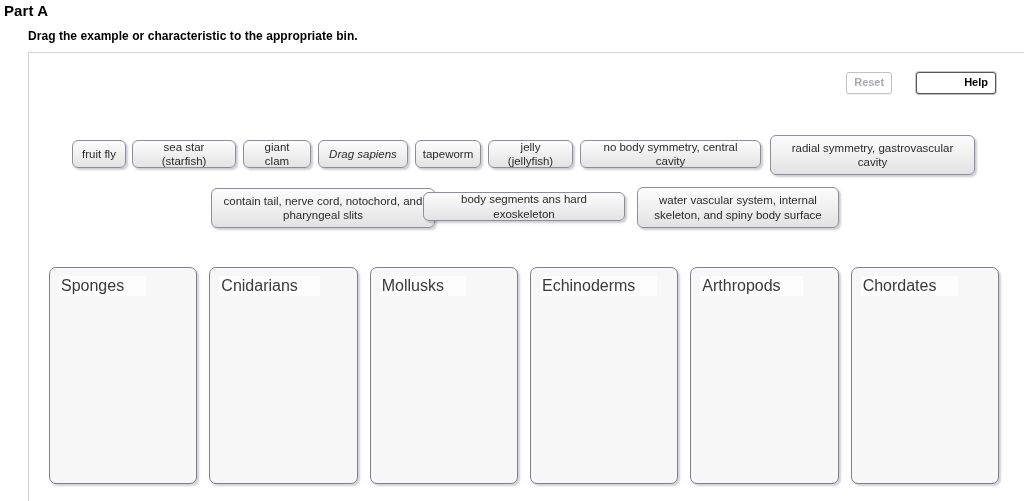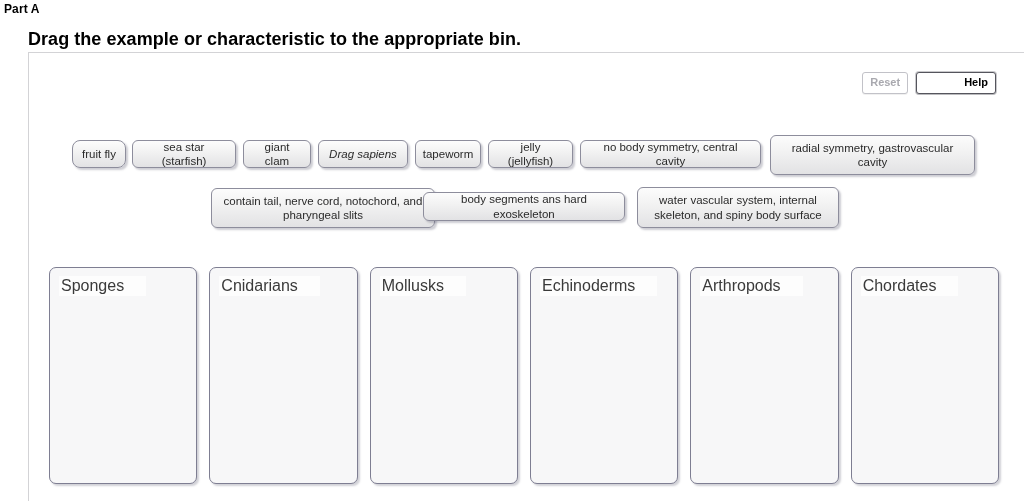--- a/index.html
+++ b/index.html
@@ -15,30 +15,30 @@
     font-family: "Liberation Sans", sans-serif;
     color: #1a1a1a;
     -webkit-font-smoothing: antialiased;
   }
 
   
   .part-title {
     position: absolute;
     left: 4px;
     top: 2px;
-    font-size: 12px;
+    font-size: 15px;
     font-weight: bold;
     color: #000000;
     letter-spacing: 0.1px;
   }
   .instruction {
     position: absolute;
     left: 28px;
     top: 29px;
-    font-size: 18px;
+    font-size: 12px;
     font-weight: bold;
     color: #000000;
     letter-spacing: 0.05px;
   }
 
   
   .activity-panel {
     position: absolute;
     left: 28px;
     top: 52px;
@@ -58,21 +58,21 @@
     height: 1px;
     background: #d3d3d6;
   }
 
   
   .toolbar {
     position: absolute;
     right: 28px;
     top: 72px;
     display: flex;
-    gap: 8px;
+    gap: 24px;
     align-items: center;
   }
   .tool-btn {
     font-family: "Liberation Sans", sans-serif;
     font-size: 11px;
     font-weight: bold;
     line-height: 1;
     padding: 4px 7px 5px 7px;
     border: 1px solid #9b9ba3;
     border-radius: 3px;
@@ -165,21 +165,21 @@
 
 <div class="activity-panel"></div>
 <div class="panel-top-border"></div>
 
 <div class="toolbar">
   <button class="tool-btn disabled">Reset</button>
   <button class="tool-btn enabled">Help</button>
 </div>
 
 <div class="tile-area" id="tile-area">
-    <div class="tile" style="left: 72px; top: 140px; width: 54px; height: 28px; border-radius: 8px;">fruit fly</div>
+    <div class="tile" style="left: 72px; top: 140px; width: 54px; height: 28px;">fruit fly</div>
     <div class="tile" style="left: 132px; top: 140px; width: 104px; height: 28px;">sea star (starfish)</div>
     <div class="tile" style="left: 243px; top: 140px; width: 68px; height: 28px;">giant clam</div>
     <div class="tile italic" style="left: 318px; top: 140px; width: 90px; height: 28px;">Drag sapiens</div>
     <div class="tile" style="left: 415px; top: 140px; width: 66px; height: 28px;">tapeworm</div>
     <div class="tile" style="left: 488px; top: 140px; width: 85px; height: 28px;">jelly (jellyfish)</div>
     <div class="tile" style="left: 580px; top: 140px; width: 181px; height: 28px;">no body symmetry, central cavity</div>
     <div class="tile" style="left: 770px; top: 135px; width: 205px; height: 40px;">radial symmetry, gastrovascular cavity</div>
     <div class="tile" style="left: 211px; top: 188px; width: 224px; height: 40px;">contain tail, nerve cord, notochord, and pharyngeal slits</div>
     <div class="tile" style="left: 423px; top: 192px; width: 202px; height: 29px;">body segments ans hard exoskeleton</div>
     <div class="tile" style="left: 637px; top: 187px; width: 202px; height: 41px;">water vascular system, internal skeleton, and spiny body surface</div>

